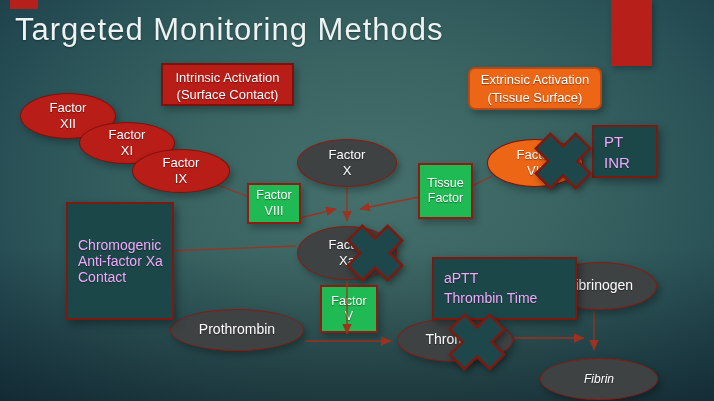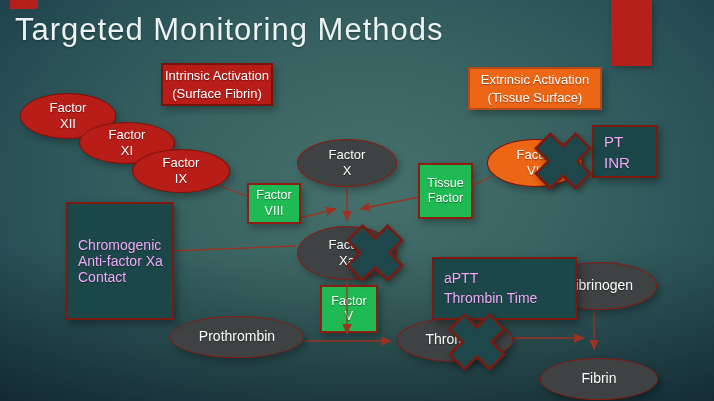--- a/index.html
+++ b/index.html
@@ -75,25 +75,25 @@
     <path class="conn" d="M300,218 L336,209" marker-end="url(#arrow)"></path>
     <path class="conn" d="M492,176 L474,185"></path>
     <path class="conn" d="M473,186 L360,209" marker-end="url(#arrow)"></path>
     <path class="conn" d="M347,188 L347,221" marker-end="url(#arrow)"></path>
     <path class="conn" d="M168,251 L296,246"></path>
     <path class="conn" d="M305,341 L391,341" marker-end="url(#arrow)"></path>
     <path class="conn" d="M514,338 L584,338" marker-end="url(#arrow)"></path>
     <path class="conn" d="M594,311 L594,350" marker-end="url(#arrow)"></path>
   </svg>
 
-  <div class="abs node hdr redbox" style="left:161px;top:63px;width:112px;height:43px;">
+  <div class="abs node hdr redbox" style="left:161px;top:63px;width:133px;height:43px;justify-content:flex-end;">
     <span>Intrinsic Activation</span>
-    <span>(Surface Fibrin)</span>
+    <span>(Surface Contact)</span>
   </div>
-  <div class="abs node hdr orangebox" style="left:468px;top:67px;width:134px;height:43px;">
+  <div class="abs node hdr orangebox" style="left:468px;top:67px;width:134px;height:43px;border-radius:7px;">
     <span>Extrinsic Activation</span>
     <span>(Tissue Surface)</span>
   </div>
 
   <div class="abs node ell red" style="left:20px;top:93px;width:96px;height:46px;">
     <span>Factor</span>
     <span>XII</span>
   </div>
   <div class="abs node ell red" style="left:79px;top:122px;width:96px;height:42px;">
     <span>Factor</span>
@@ -105,30 +105,30 @@
   </div>
 
   <div class="abs node ell gray" style="left:297px;top:139px;width:100px;height:48px;">
     <span>Factor</span>
     <span>X</span>
   </div>
   <div class="abs node ell gray" style="left:297px;top:226px;width:100px;height:54px;">
     <span>Factor</span>
     <span>Xa</span>
   </div>
-  <div class="abs node ell gray" style="left:170px;top:316px;width:134px;height:42px;font-size:14px;text-align:center;">
+  <div class="abs node ell gray" style="left:170px;top:309px;width:134px;height:42px;font-size:14px;text-align:center;">
     <span>Prothrombin</span>
   </div>
   <div class="abs node ell gray" style="left:397px;top:318px;width:116px;height:44px;font-size:14px;">
     <span>Thrombin</span>
   </div>
   <div class="abs node ell gray" style="left:543px;top:262px;width:114px;height:48px;font-size:14px;">
     <span>Fibrinogen</span>
   </div>
-  <div class="abs node ell gray" style="left:540px;top:358px;width:118px;height:42px;font-size:14px;">
+  <div class="abs node ell gray" style="left:540px;top:358px;width:118px;height:42px;font-size:12px;font-style:italic;">
     <span>Fibrin</span>
   </div>
 
   <div class="abs node ell orange" style="left:487px;top:139px;width:96px;height:48px;">
     <span>Factor</span>
     <span>VII</span>
   </div>
 
   <div class="abs node greenbox" style="left:247px;top:183px;width:54px;height:41px;">
     <span>Factor</span>

